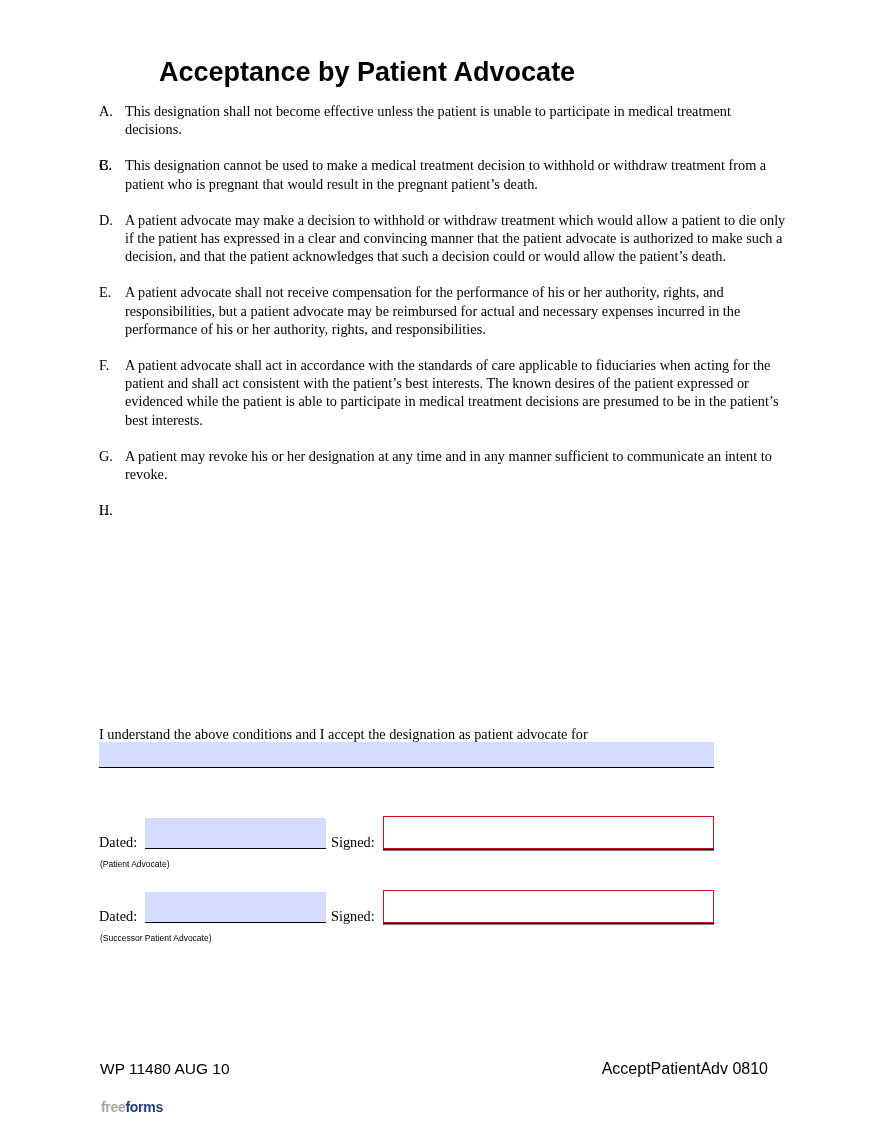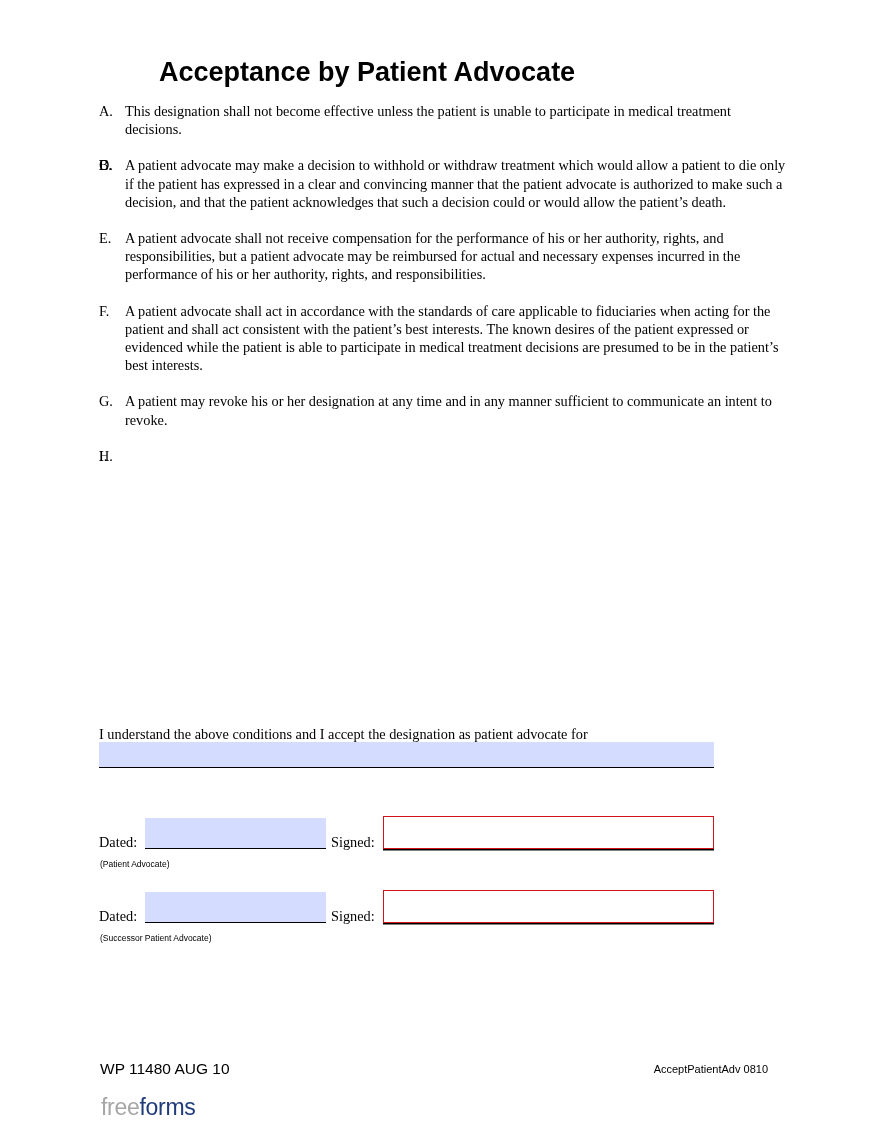--- a/index.html
+++ b/index.html
@@ -132,31 +132,31 @@
       top: 1060px;
       font-family: "Liberation Sans", sans-serif;
       font-size: 15.5px;
       line-height: 18px;
     }
     .footer-right {
       position: absolute;
       right: 101px;
       top: 1060px;
       font-family: "Liberation Sans", sans-serif;
-      font-size: 11px;
+      font-size: 16px;
       line-height: 18px;
       text-align: right;
     }
     .logo {
       position: absolute;
       left: 101px;
       top: 1095px;
       font-family: "Liberation Sans", sans-serif;
-      font-size: 23px;
-      font-weight: normal;
+      font-size: 14px;
+      font-weight: bold;
       line-height: 24px;
       letter-spacing: -0.3px;
     }
     .logo .free { color: #a6a6a6; }
     .logo .forms { color: #1f3b7a; }
   </style>
 </head>
 <body>
 
 <h1 class="title">Acceptance by Patient Advocate</h1>
@@ -164,20 +164,21 @@
 <ol class="items">
   <li class="item">
     <span class="letter">A.</span>
     <span class="text">This designation shall not become effective unless the patient is unable to participate in medical treatment decisions.</span>
   </li>
   <li class="item">
     <span class="letter">B.</span>
   </li>
   <li class="item">
     <span class="letter">C.</span>
+    <span class="text">This designation cannot be used to make a medical treatment decision to withhold or withdraw treatment from a patient who is pregnant that would result in the pregnant patient’s death.</span>
   </li>
   <li class="item">
     <span class="letter">D.</span>
     <span class="text">A patient advocate may make a decision to withhold or withdraw treatment which would allow a patient to die only if the patient has expressed in a clear and convincing manner that the patient advocate is authorized to make such a decision, and that the patient acknowledges that such a decision could or would allow the patient’s death.</span>
   </li>
   <li class="item">
     <span class="letter">E.</span>
     <span class="text">A patient advocate shall not receive compensation for the performance of his or her authority, rights, and responsibilities, but a patient advocate may be reimbursed for actual and necessary expenses incurred in the performance of his or her authority, rights, and responsibilities.</span>
   </li>
   <li class="item">

